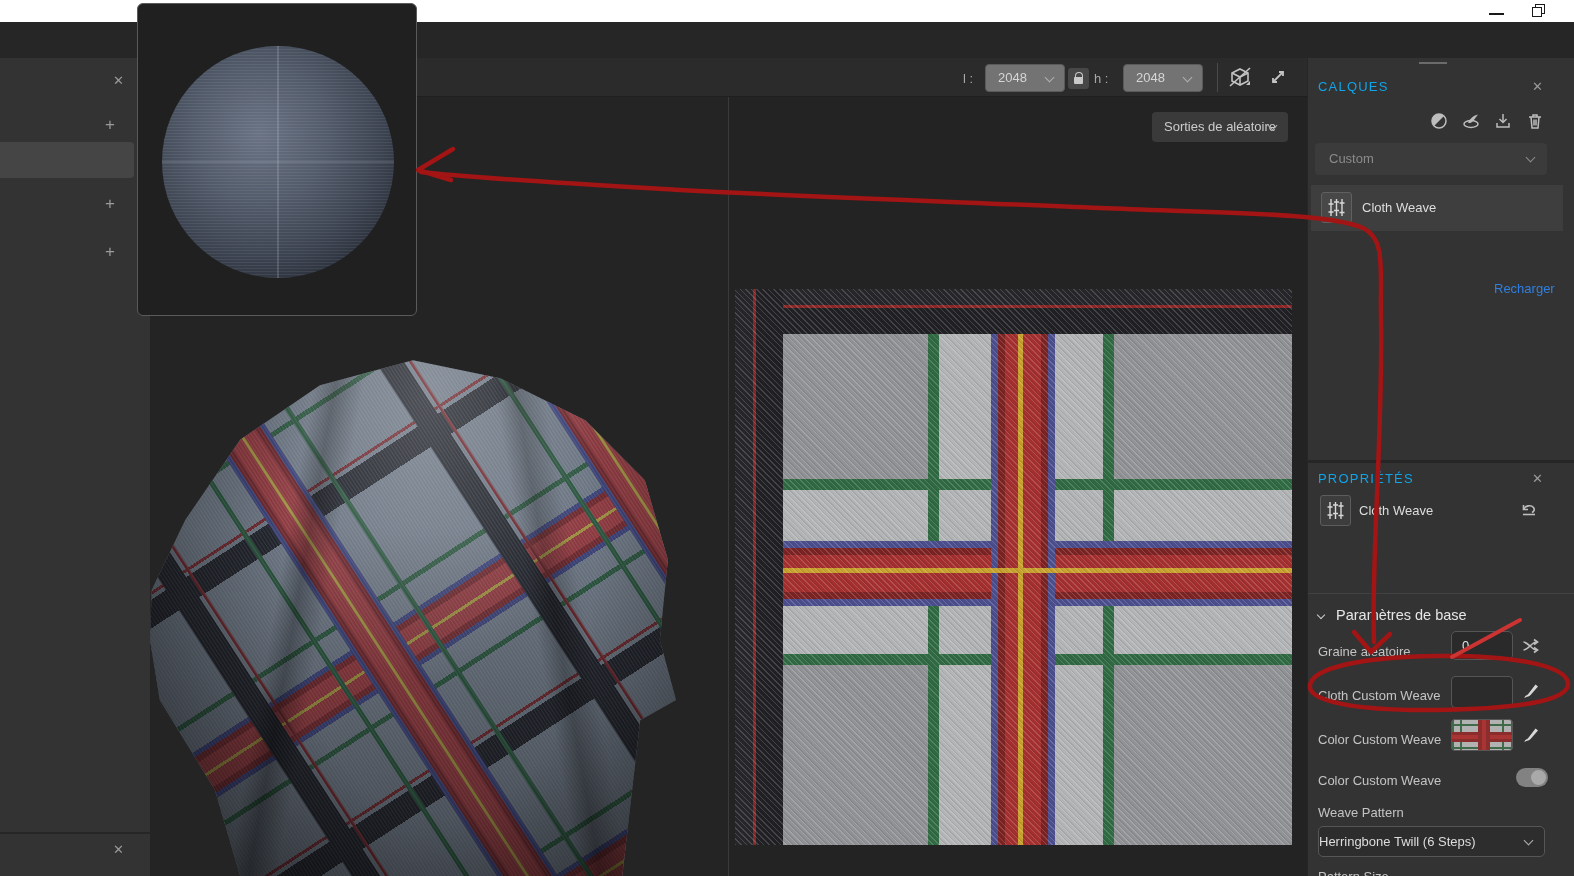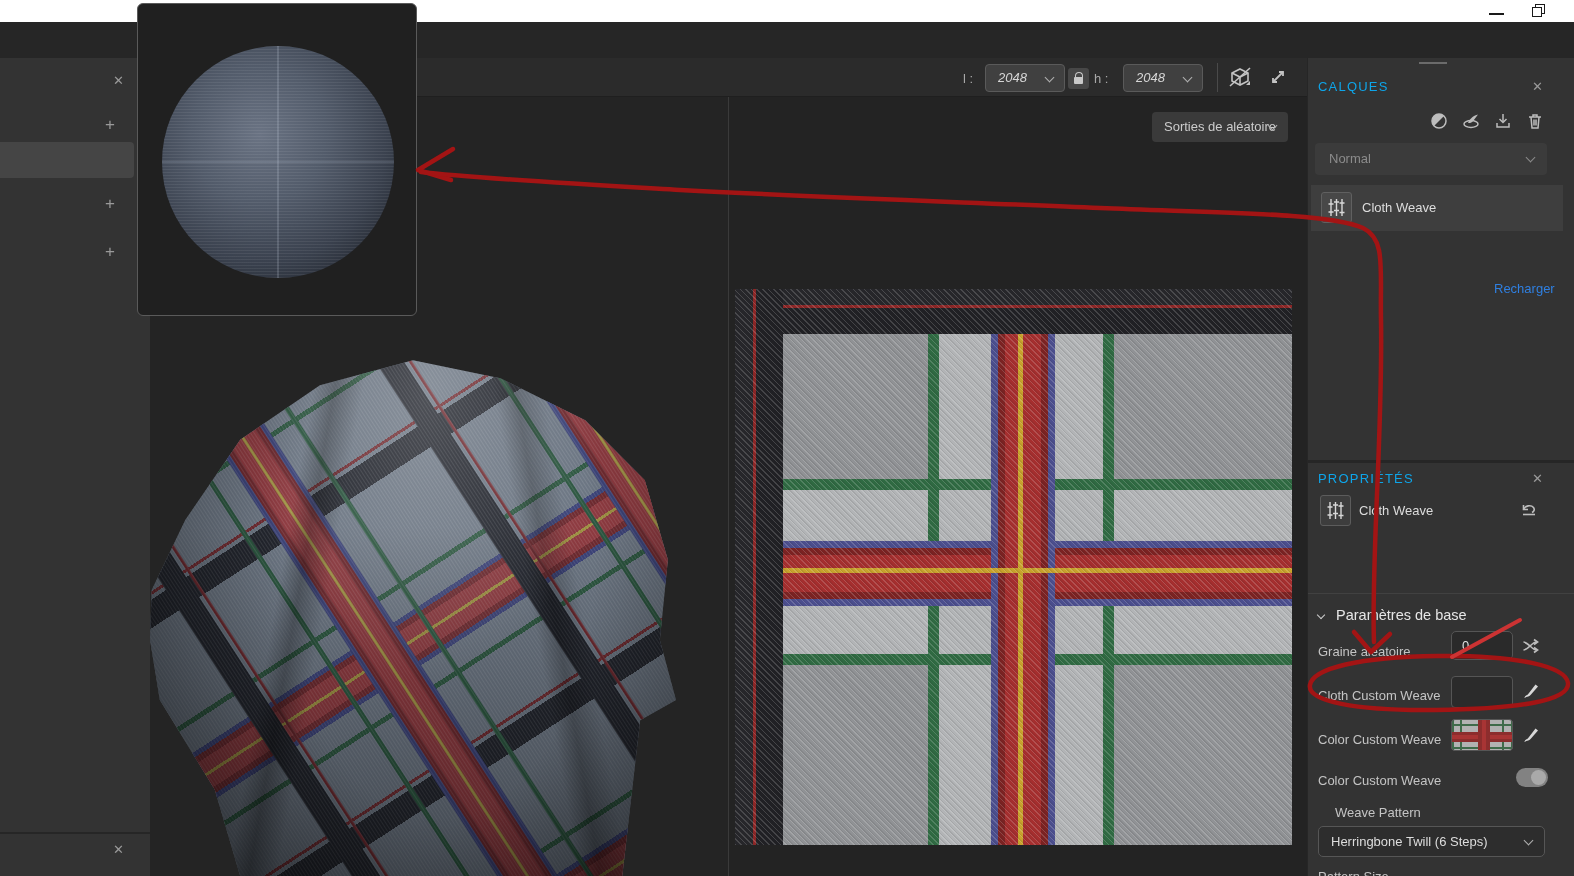--- a/index.html
+++ b/index.html
@@ -11,21 +11,21 @@
   .os-min{position:absolute;left:1489px;top:13px;width:15px;height:2px;background:#1a1a1a;}
   .os-restore{position:absolute;left:1532px;top:4px;width:13px;height:13px;}
   .os-restore .b1{position:absolute;left:3px;top:0;width:10px;height:10px;border:1.6px solid #1a1a1a;background:#fff;}
   .os-restore .b2{position:absolute;left:0;top:3px;width:10px;height:10px;border:1.6px solid #1a1a1a;background:#fff;}
 
   
   .app-titlebar{position:absolute;left:0;top:22px;width:1574px;height:36px;background:#333333;border-bottom:1px solid #252525;}
   .app-title{position:absolute;left:592px;top:9px;font-size:15px;color:#c9c9c9;}
   .vp-toolbar{position:absolute;left:150px;top:58px;width:1157px;height:39px;background:#2b2b2b;border-bottom:1px solid #1f1f1f;}
   .tb-label{position:absolute;top:13px;font-size:13px;color:#a8a8a8;}
-  .tb-select{position:absolute;top:6px;width:80px;height:28px;background:#404040;border:1px solid #5a5a5a;border-radius:4px;color:#d6d6d6;font-size:13px;line-height:26px;padding-left:12px;font-style:italic;}
+  .tb-select{position:absolute;top:6px;width:80px;height:28px;background:#737373;border:1px solid #5a5a5a;border-radius:4px;color:#d6d6d6;font-size:13px;line-height:26px;padding-left:12px;}
   .chev{display:inline-block;width:7px;height:7px;border-right:1.8px solid #b0b0b0;border-bottom:1.8px solid #b0b0b0;transform:rotate(45deg);}
   .tb-select .chev{position:absolute;right:11px;top:9px;}
   .lock-btn{position:absolute;left:918px;top:10px;width:21px;height:21px;background:#474747;border-radius:3px;}
   .lock{position:absolute;left:6px;top:9px;width:9px;height:7px;background:#c9c9c9;border-radius:1px;}
   .lock:before{content:"";position:absolute;left:1.2px;top:-5px;width:6px;height:6px;border:1.6px solid #c9c9c9;border-bottom:none;border-radius:4px 4px 0 0;}
   .tb-sep{position:absolute;left:1067px;top:5px;width:1px;height:29px;background:#4a4a4a;}
   .tb-icon{position:absolute;color:#c3c3c3;}
   .sorties-btn{position:absolute;left:1152px;top:112px;width:136px;height:30px;background:#3a3a3a;border-radius:4px;color:#cccccc;font-size:13px;line-height:30px;padding-left:12px;z-index:5;}
   .sorties-btn .chev{position:absolute;right:12px;top:10px;}
 
@@ -117,21 +117,21 @@
   .prow-label{position:absolute;left:10px;font-size:13px;color:#c4c4c4;}
   .pinput{position:absolute;left:143px;width:62px;height:29px;background:#2a2a2a;border:1px solid #555555;border-radius:5px;color:#e0e0e0;font-size:13px;line-height:27px;padding-left:10px;}
   .pthumb{position:absolute;left:143px;width:62px;height:32px;background:#2b2b2b;border:1px solid #555555;border-radius:4px;}
   .thumb-tartan{background-color:#b2b2b2;background-image:
       linear-gradient(90deg, rgba(0,0,0,0) 0 26px, #8c2d2d 26px 30px, #a83434 30px 34px, #8c2d2d 34px 38px, rgba(0,0,0,0) 38px),
       linear-gradient(180deg, rgba(0,0,0,0) 0 12px, #8c2d2d 12px 15px, #a83434 15px 19px, #8c2d2d 19px 22px, rgba(0,0,0,0) 22px),
       linear-gradient(90deg, #3f6b4a 0 2px, rgba(0,0,0,0) 2px 8px, #3f6b4a 8px 10px, rgba(0,0,0,0) 10px 50px, #3f6b4a 50px 52px, rgba(0,0,0,0) 52px 59px, #3f6b4a 59px 61px, rgba(0,0,0,0) 61px),
       linear-gradient(180deg, rgba(0,0,0,0) 0 4px, #3f6b4a 4px 6px, rgba(0,0,0,0) 6px 27px, #3f6b4a 27px 29px, rgba(0,0,0,0) 29px);}
   .toggle{position:absolute;left:208px;width:32px;height:19px;border-radius:10px;background:#828282;}
   .toggle .knob{position:absolute;right:2px;top:2px;width:15px;height:15px;border-radius:50%;background:#a9a9a9;}
-  .wp-select{position:absolute;left:10px;top:363px;width:227px;height:31px;background:#2d2d2d;border:1px solid #565656;border-radius:5px;color:#dddddd;font-size:13px;line-height:29px;padding-left:12px;}
+  .wp-select{position:absolute;left:10px;top:363px;width:227px;height:31px;background:#2d2d2d;border:1px solid #565656;border-radius:5px;color:#dddddd;font-size:13px;line-height:29px;}
   .wp-select .chev{position:absolute;right:12px;top:10px;}
 
   
   .annotation{position:absolute;left:0;top:0;z-index:50;pointer-events:none;}
   svg{display:block;}
 </style>
 </head>
 <body>
 
 <div class="screen">
@@ -226,21 +226,21 @@
     <span class="icon20" style="left:217px;top:53px;">
       <svg width="20" height="20" viewBox="0 0 20 20" fill="none" stroke="currentColor" stroke-width="1.5">
         <path d="M4 6 H16"></path>
           <path d="M8 6 V4 H12 V6"></path>
           <path d="M6 6 L7 17 H13 L14 6"></path>
           <path d="M9 8.5 V14.5 M11 8.5 V14.5"></path>
       </svg>
     </span>
 
     <div class="blend-select">
-      <span>Normal</span><span class="chev"></span>
+      <span>Custom</span><span class="chev"></span>
     </div>
 
     <div class="layer-row">
       <span class="layer-tile">
         <svg width="29" height="29" viewBox="0 0 29 29" fill="none" stroke="currentColor" stroke-width="1.4">
           <path d="M9 6 V23 M14.5 6 V23 M20 6 V23"></path>
           <path d="M6.5 11 H11.5 M12 17.5 H17 M17.5 10 H22.5 M6.5 19 H11.5 M17.5 19.5 H22.5 M12 9 H17"></path>
         </svg>
       </span>
       <span class="layer-name">Cloth Weave</span>
@@ -302,21 +302,21 @@
         <svg width="20" height="20" viewBox="0 0 20 20" fill="none">
           <path d="M3 17 C4.5 14 6.5 14.5 8 12 L14.5 3.5 L17 5.5 L10 13.5 C8.5 15.5 6.5 15.5 3 17 Z" fill="#d8d8d8"></path>
         </svg>
       </span>
 
       <span class="prow-label" style="top:310px;">Color Custom Weave</span>
       <div class="toggle" style="top:305px;">
           <span class="knob"></span>
         </div>
 
-      <span class="prow-label" style="top:342px;margin-left:17px;">Weave Pattern</span>
+      <span class="prow-label" style="top:342px;">Weave Pattern</span>
       <div class="wp-select">
         <span>Herringbone Twill (6 Steps)</span><span class="chev"></span>
       </div>
 
       <span class="prow-label" style="top:406px;">Pattern Size</span>
 
     </div>
   </div>
 
   <svg class="annotation" width="1574" height="876" viewBox="0 0 1574 876">

